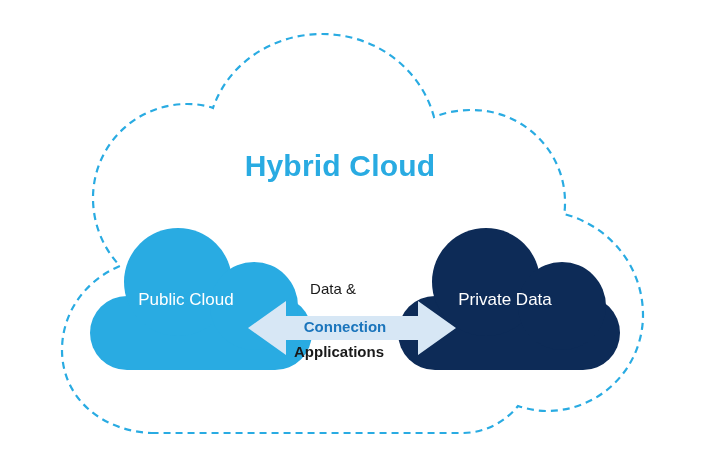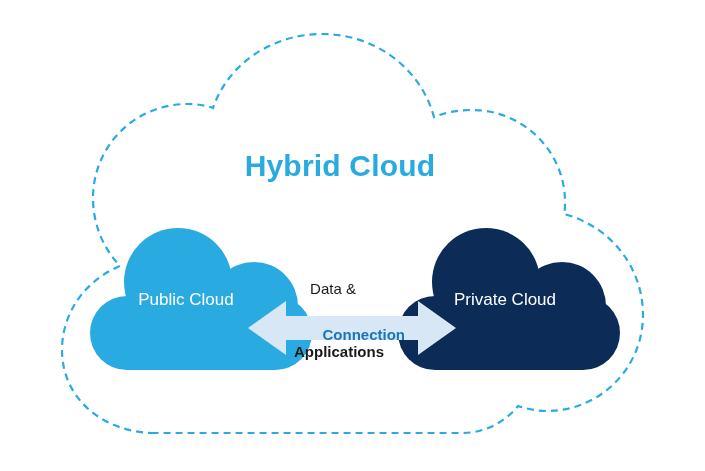--- a/index.html
+++ b/index.html
@@ -50,21 +50,21 @@
   .private-label { left: 415px; top: 289px; }
 
   .conn-text {
     width: 120px;
     text-align: center;
     font-size: 15px;
     line-height: 18px;
     color: var(--text-dark, #1A1A1A);
   }
   .conn-top    { left: 273px; top: 280px; }
-  .conn-mid    { left: 285px; top: 326px; color: var(--connection-blue, #1B75BC); font-weight: 600; text-align: right; }
+  .conn-mid    { left: 285px; top: 318px; color: var(--connection-blue, #1B75BC); font-weight: 600; }
   .conn-bottom { left: 279px; top: 343px; font-weight: bold; }
 </style>
 </head>
 <body>
 
 <div class="canvas">
 
   <svg class="abs" style="left:0; top:0;" width="705" height="471" viewBox="0 0 705 471">
     <path class="outline-cloud-path" d="M 155 433
          C 105 433 62 400 62 350
@@ -95,21 +95,21 @@
   </svg>
   <div class="abs cloud-label public-label">Public Cloud</div>
 
   <svg class="abs" style="left:394px; top:220px;" width="230" height="152" viewBox="0 0 230 152">
     <g class="private-fill">
       <rect x="4" y="76" width="222" height="74" rx="37"></rect>
       <circle cx="92" cy="62" r="54"></circle>
       <circle cx="168" cy="86" r="44"></circle>
     </g>
   </svg>
-  <div class="abs cloud-label private-label">Private Cloud</div>
+  <div class="abs cloud-label private-label">Private Data</div>
 
   <svg class="abs" style="left:246px; top:297px;" width="212" height="62" viewBox="0 0 212 62">
     <polygon class="arrow-poly" points="2,31 40,4 40,19 172,19 172,4 210,31 172,58 172,43 40,43 40,58"></polygon>
   </svg>
 
   <div class="abs conn-text conn-top">Data &amp;</div>
   <div class="abs conn-text conn-mid">Connection</div>
   <div class="abs conn-text conn-bottom">Applications</div>
 
 </div>

